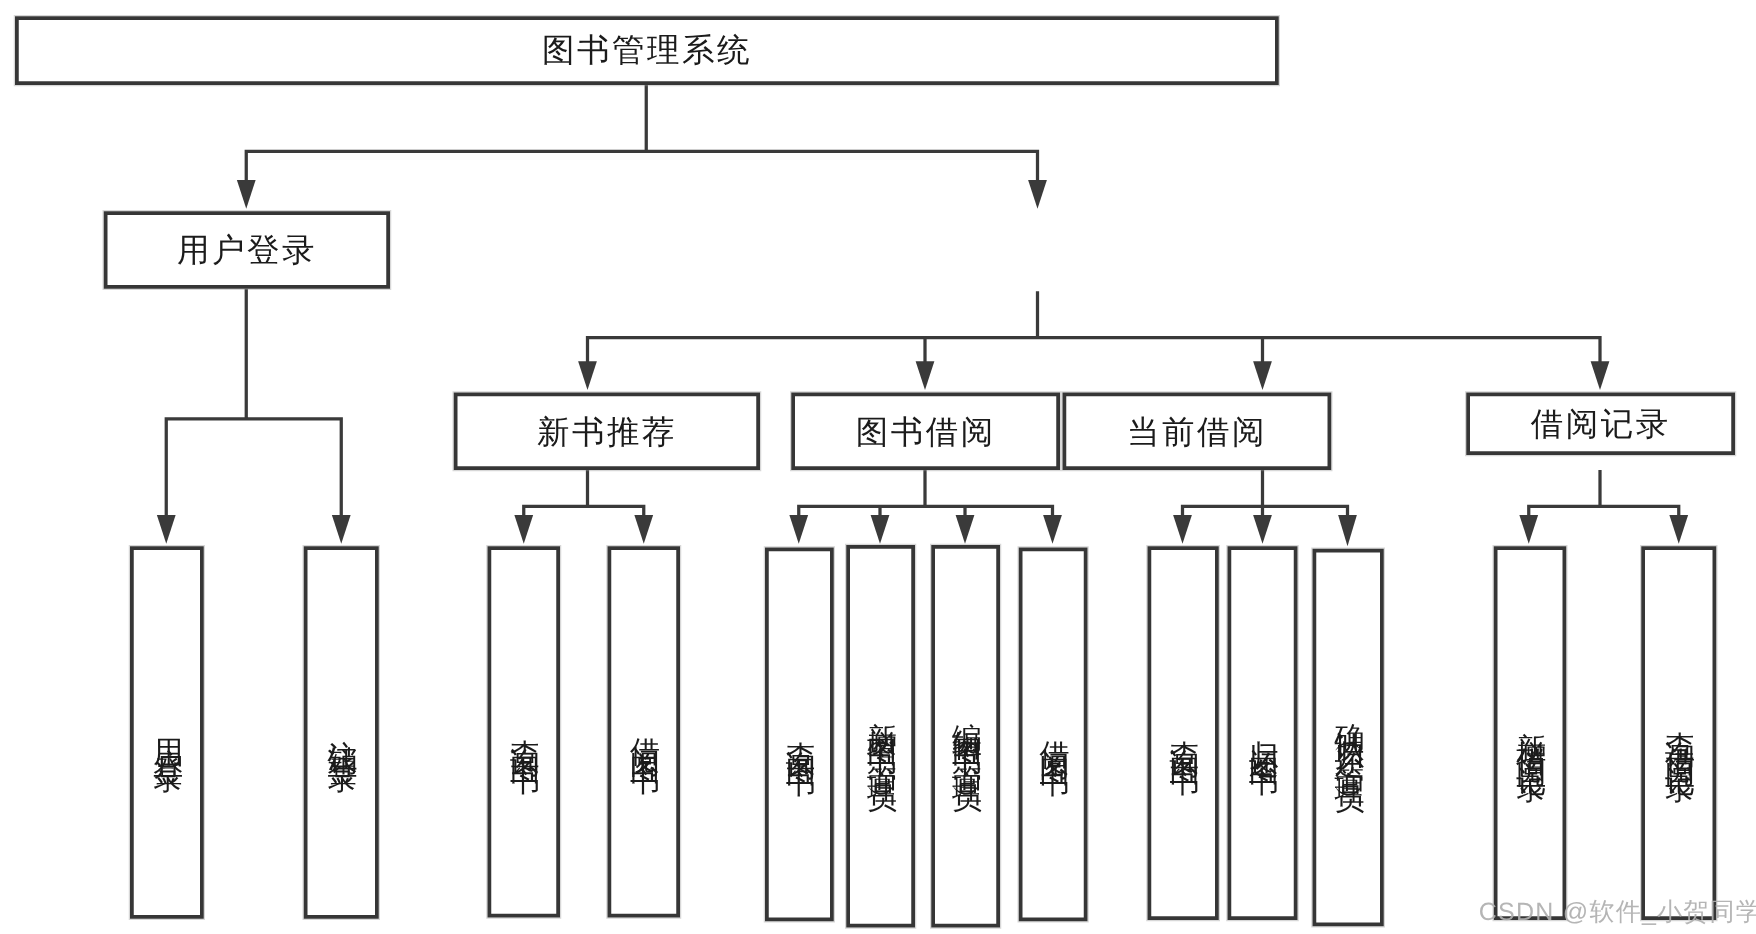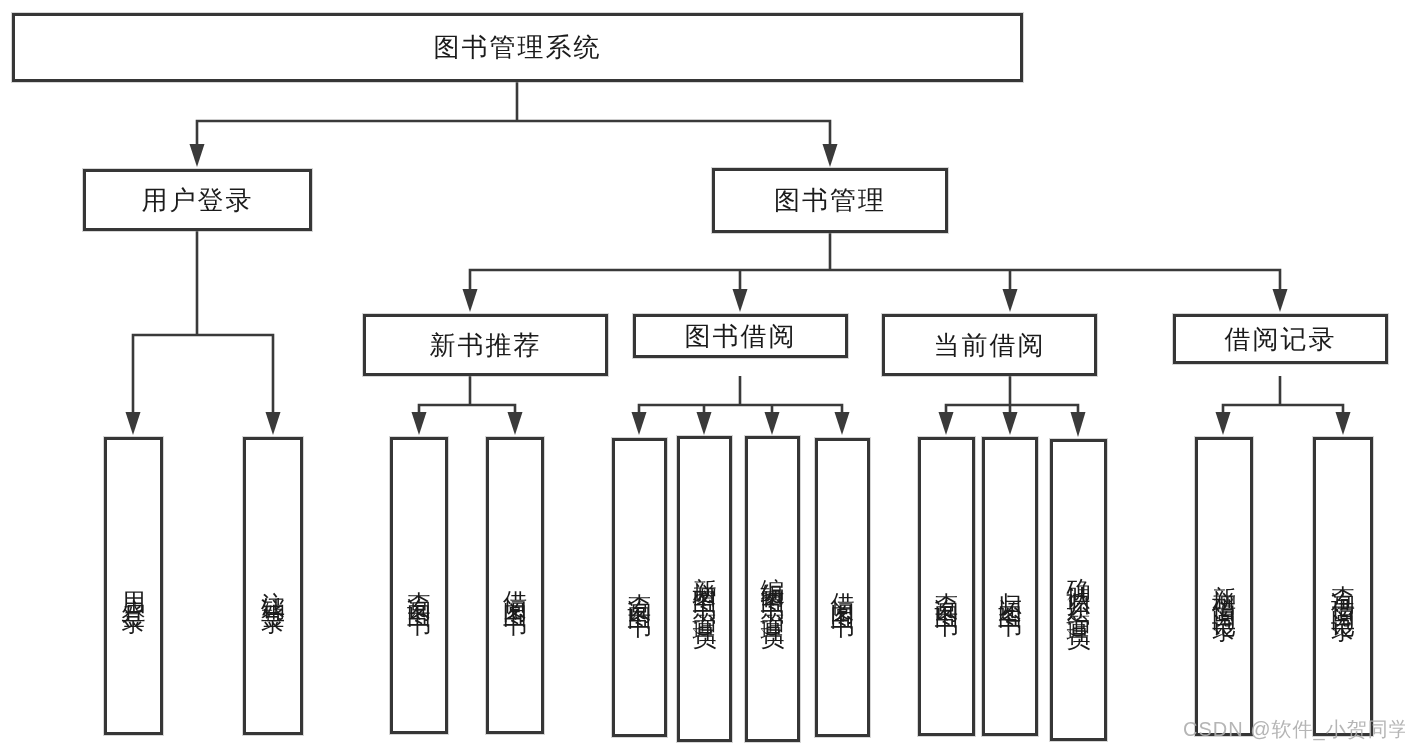--- a/index.html
+++ b/index.html
@@ -101,28 +101,27 @@
       <polygon points="1002.5,412 1017.5,412 1010,435"></polygon>
       <polygon points="1070.5,412 1085.5,412 1078,437"></polygon>
     </g>
     <g>
       <path d="M1280,376 V405 M1221.7,405 H1344.3 M1223,405 V416 M1343,405 V416"></path>
       <polygon points="1215.5,412 1230.5,412 1223,435"></polygon>
       <polygon points="1335.5,412 1350.5,412 1343,435"></polygon>
     </g>
   </svg>
 
-  <div class="node node-h" style="left:12px; top:13px; width:1011px; height:69px;">图书管理系统</div>
+  <div class="node node-h" style="left:12px; top:13px; width:1011px; height:55px;">图书管理系统</div>
 
   <div class="node node-h" style="left:83px; top:169px; width:229px; height:62px;">用户登录</div>
-  <div class="node node-h" style="left:712px; top:168px; width:236px; height:65px;">图书管理</div>
 
   <div class="node node-h" style="left:363px; top:314px; width:245px; height:62px;">新书推荐</div>
-  <div class="node node-h" style="left:633px; top:314px; width:215px; height:44px;">图书借阅</div>
-  <div class="node node-h" style="left:882px; top:314px; width:215px; height:62px;">当前借阅</div>
+  <div class="node node-h" style="left:633px; top:314px; width:215px; height:62px;">图书借阅</div>
+  <div class="node node-h" style="left:850px; top:314px; width:215px; height:62px;">当前借阅</div>
   <div class="node node-h" style="left:1173px; top:314px; width:215px; height:50px;">借阅记录</div>
 
   <div class="node node-v" style="left:104px; top:437px; width:59px; height:298px;">用户登录</div>
   <div class="node node-v" style="left:243px; top:437px; width:60px; height:298px;">注销登录</div>
 
   <div class="node node-v" style="left:390px; top:437px; width:58px; height:297px;">查询图书</div>
   <div class="node node-v" style="left:486px; top:437px; width:58px; height:297px;">借阅图书</div>
 
   <div class="node node-v" style="left:612px; top:438px; width:55px; height:299px;">查询图书</div>
   <div class="node node-v" style="left:677px; top:436px; width:55px; height:306px;">新增图书（管理员）</div>

